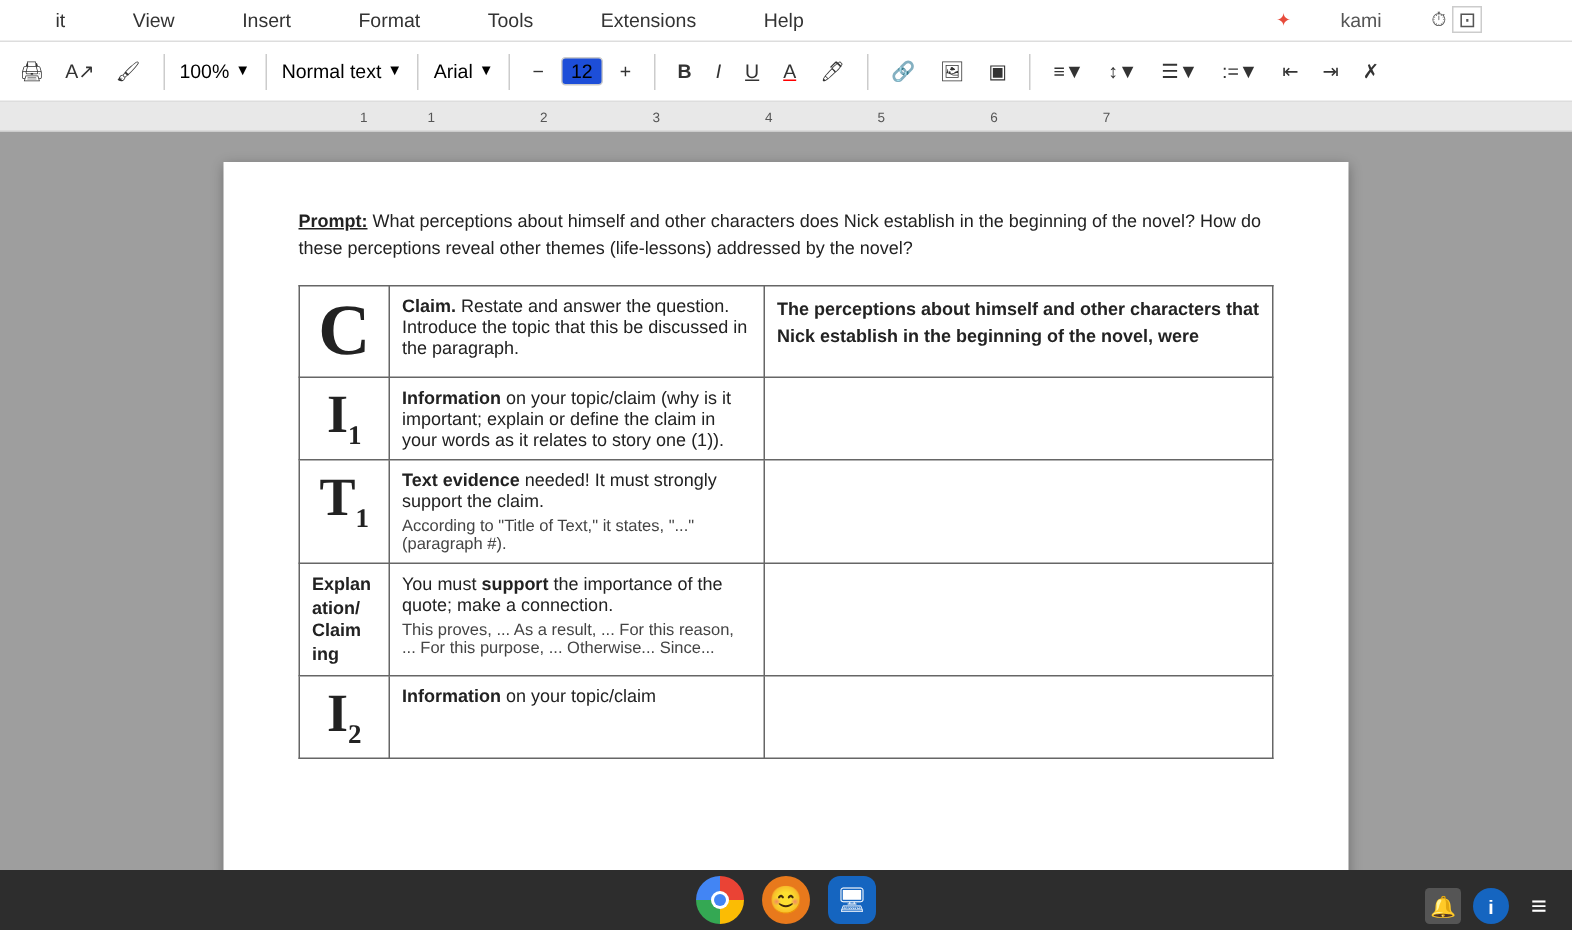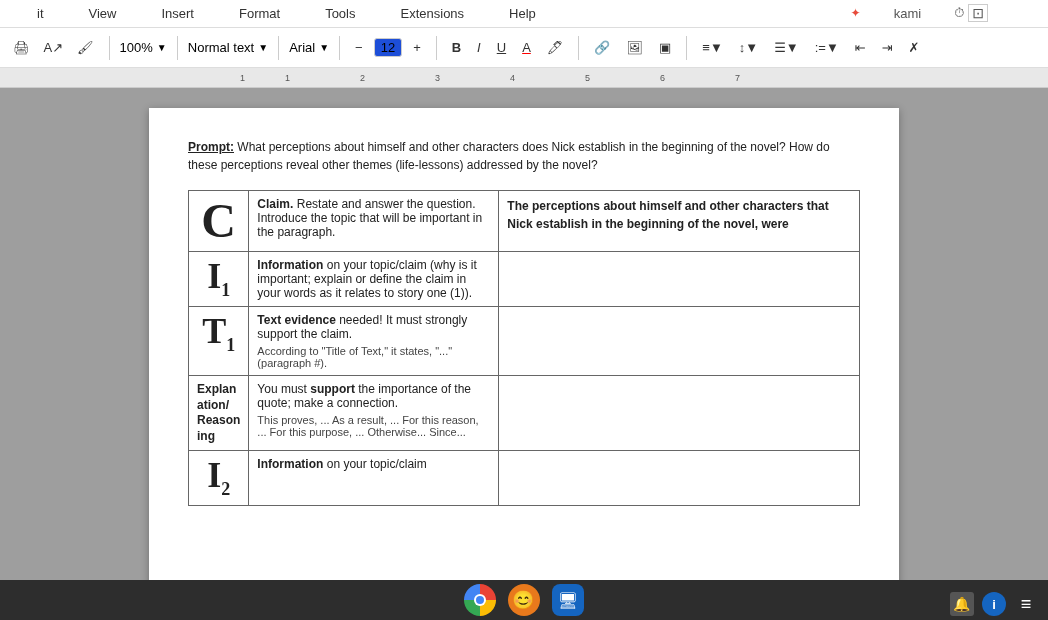--- a/index.html
+++ b/index.html
@@ -107,21 +107,21 @@
       justify-content: center;
       padding: 20px 0;
       position: relative;
     }
 
     
     .page {
       background: #fff;
       width: 750px;
       min-height: 500px;
-      padding: 30px 39px;
+      padding: 30px 50px;
       box-shadow: 0 2px 8px rgba(0,0,0,0.3);
       position: relative;
     }
 
     
     .prompt-text {
       font-size: 12px;
       line-height: 1.5;
       margin-bottom: 16px;
       color: #222;
@@ -290,21 +290,21 @@
       <span>What perceptions about himself and other characters does Nick establish in the beginning of the novel? How do these perceptions reveal other themes (life-lessons) addressed by the novel?</span>
     </p>
 
     <table class="doc-table">
 
       <tbody>
           <tr>
         <td class="cell-letter">C</td>
         <td style="width:250px;">
           <span class="bold-word">Claim.</span>
-          <span> Restate and answer the question. Introduce the topic that will be important in the paragraph.</span>
+          <span> Restate and answer the question. Introduce the topic that this be discussed in the paragraph.</span>
         </td>
         <td class="right-cell">
           <strong>The perceptions about himself and other characters that Nick establish in the beginning of the novel, were</strong>
         </td>
       </tr>
 
       <tr>
         <td class="cell-letter" style="font-size:36px;margin-top:48px;">I<sub style="font-size:18px;">1</sub></td>
         <td>
           <span class="bold-word">Information</span>
@@ -319,21 +319,21 @@
           <p><span class="bold-word">Text evidence</span><span> needed! It must strongly support the claim.</span></p>
           <p class="small-italic">According to "Title of Text," it states, "..." (paragraph #).</p>
         </td>
         <td class="right-cell"></td>
       </tr>
 
       <tr>
         <td class="cell-label">
           <span>Explan</span><br>
           <span>ation/</span><br>
-          <span>Reason</span><br>
+          <span>Claim</span><br>
           <span>ing</span>
         </td>
         <td>
           <p>You must <span class="bold-word">support</span> the importance of the quote; make a connection.</p>
           <p class="small-italic">This proves, ... As a result, ... For this reason, ... For this purpose, ... Otherwise... Since...</p>
         </td>
         <td class="right-cell"></td>
       </tr>
 
       <tr>

